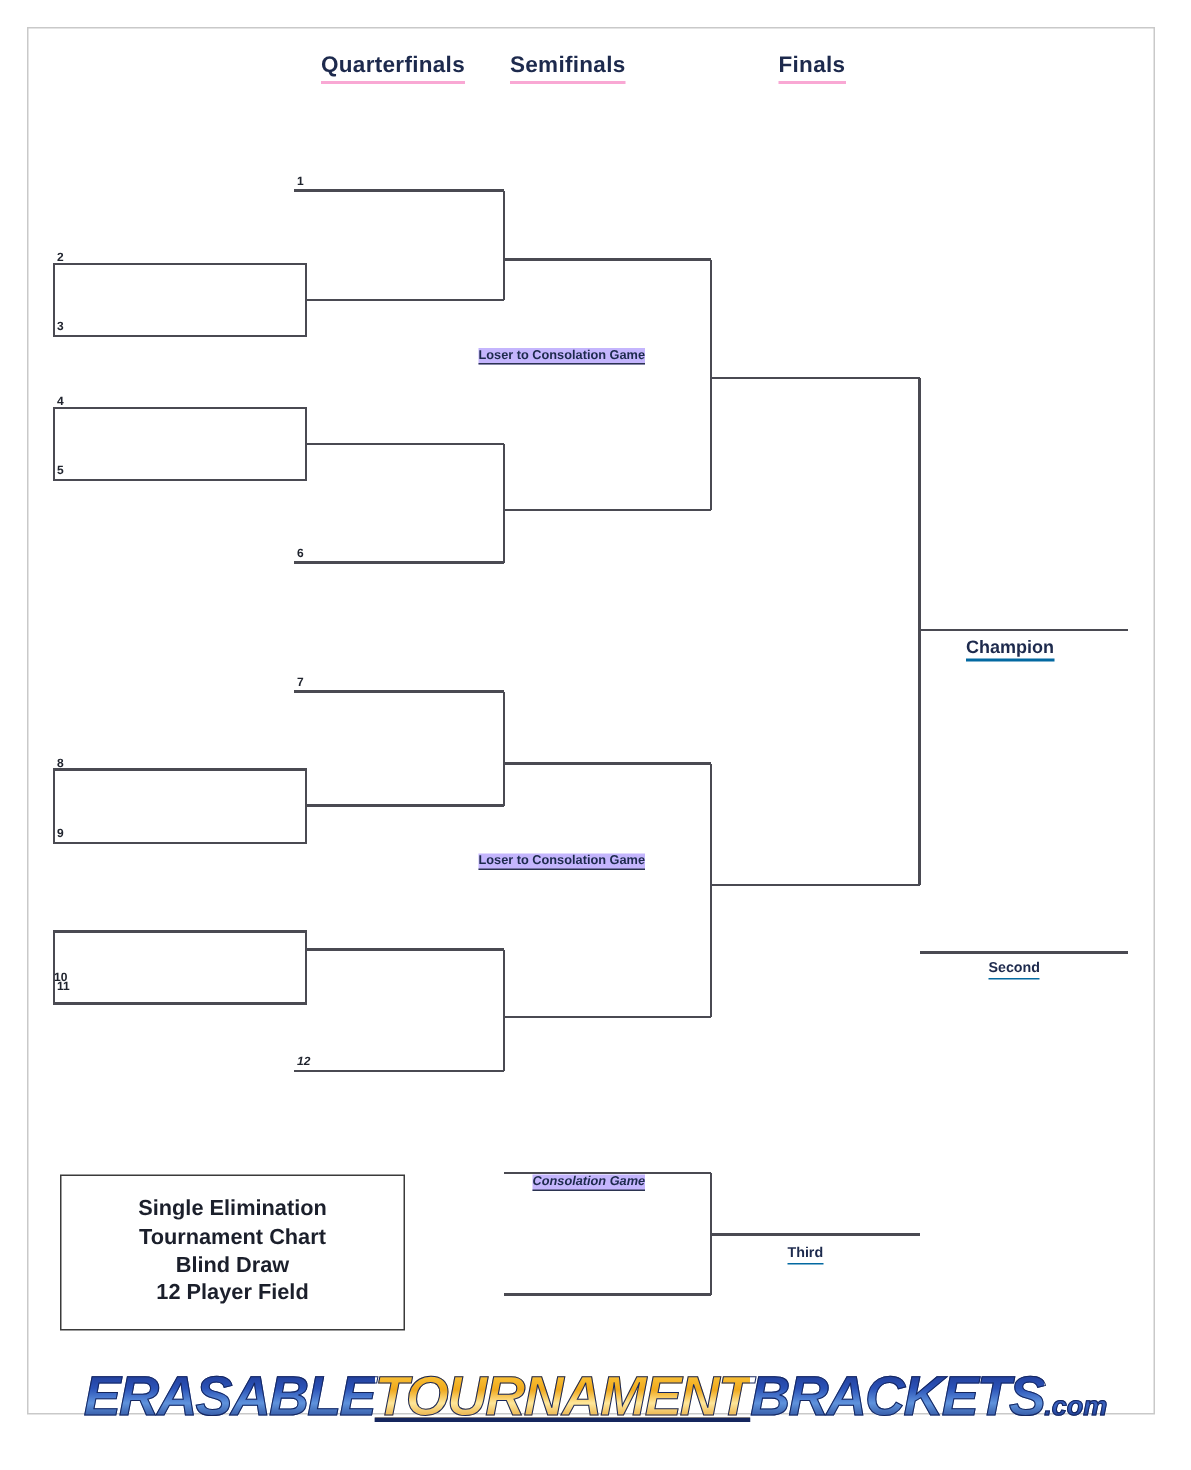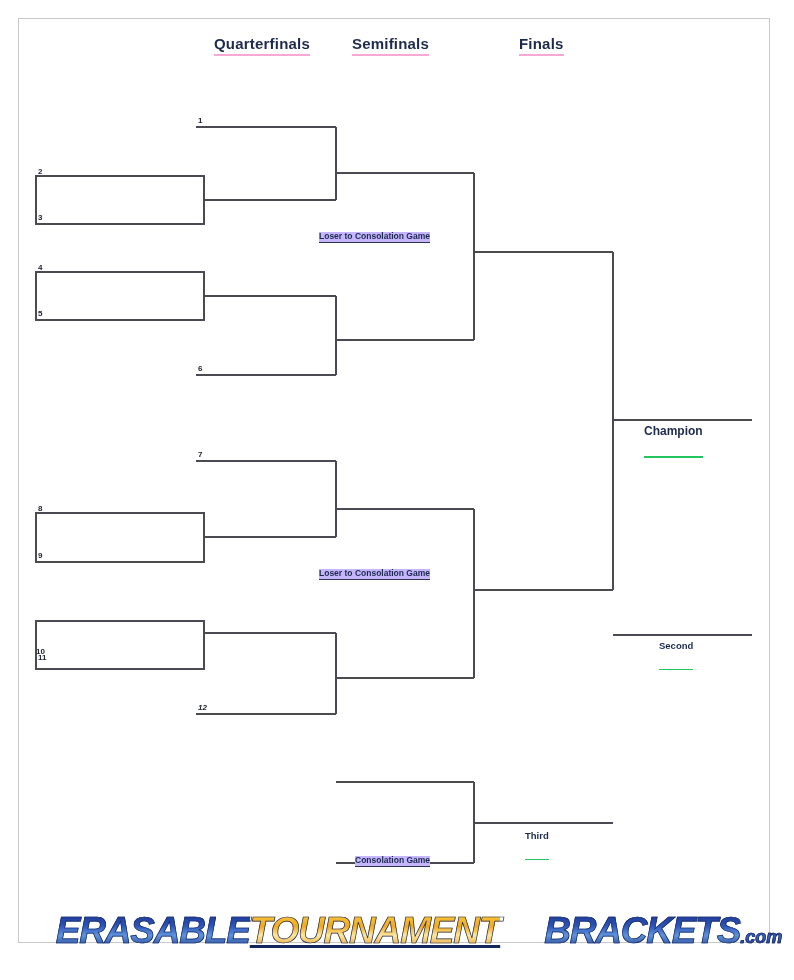--- a/index.html
+++ b/index.html
@@ -30,21 +30,21 @@
     font-size:15px;
     font-weight:bold;
     color:#1d2a4d;
     letter-spacing:.2px;
     white-space:nowrap;
     border-bottom:2px solid #f9a8d4;
     padding-bottom:1px;
     line-height:1.1;
   }
   #head-qf{left:214px;top:36px;}
-  #head-sf{left:352px;top:36px;text-align:center;}
+  #head-sf{left:340px;top:36px;text-align:center;}
   #head-f {left:519px;top:36px;}
 
   
   #lines{position:absolute;left:0;top:0;width:794px;height:980px;}
 
   
   .seed{
     position:absolute;
     font-size:8px;
     font-weight:bold;
@@ -64,22 +64,22 @@
     padding-bottom:0px;
     line-height:1.15;
     background:#c4b5fd;
   }
   .place{
     position:absolute;
     font-size:12px;
     font-weight:bold;
     color:#1d2a4d;
     white-space:nowrap;
-    border-bottom:2px solid #22c55e;
-    padding-bottom:17px;
+    border-bottom:2px solid #0369a1;
+    padding-bottom:0px;
     line-height:1.15;
   }
   .place.small{font-size:9.5px;border-bottom-width:1.5px;}
 
   
   #infobox{
     position:absolute;
     left:40px;top:783px;
     width:230px;height:104px;
     border:1.6px solid #3a3a3a;
@@ -108,21 +108,21 @@
     letter-spacing:-1.2px;
     line-height:1;
     white-space:nowrap;
     font-family:"Liberation Sans", sans-serif;
   }
   #logo span{
     -webkit-text-stroke:0.7px #15265e;
   }
   .lg-blue{
     background:linear-gradient(180deg,#1b2f84 0%,#2b53b8 38%,#5f93dd 62%,#16307d 100%);
-    -webkit-background-clip:text;background-clip:text;color:transparent;margin-left:44px;
+    -webkit-background-clip:text;background-clip:text;color:transparent;
   }
   .lg-gold{
     background:linear-gradient(180deg,#ffd24a 0%,#f0a91c 40%,#ffe79a 62%,#d98b10 100%);
     -webkit-background-clip:text;background-clip:text;color:transparent;text-decoration:underline;
   }
   .lg-dot{
     font-size:18px;letter-spacing:0px;
     background:linear-gradient(180deg,#1b2f84 0%,#3a64c4 50%,#16307d 100%);
     -webkit-background-clip:text;background-clip:text;color:transparent;
   }
@@ -206,22 +206,28 @@
   <div class="seed" style="left:198px;top:365px;">6</div>
   <div class="seed" style="left:198px;top:451px;">7</div>
   <div class="seed" style="left:38px; top:505px;">8</div>
   <div class="seed" style="left:38px; top:552px;">9</div>
   <div class="seed" style="left:36px; top:612px;margin-top:36px;">10</div>
   <div class="seed" style="left:38px; top:654px;">11</div>
   <div class="seed" style="left:198px;top:704px;font-style:italic;">12</div>
 
   <div class="note" style="left:319px;top:232px;">Loser to Consolation Game</div>
   <div class="note" style="left:319px;top:569px;">Loser to Consolation Game</div>
-  <div class="note" style="left:355px;top:856px;">Consolation Game</div>
+  <div class="note" style="left:355px;top:783px;font-style:italic;">Consolation Game</div>
 
   <div class="place" style="left:644px;top:425px;">Champion</div>
   <div class="place small" style="left:659px;top:641px;">Second</div>
   <div class="place small" style="left:525px;top:831px;">Third</div>
 
+  <div id="infobox">
+    <div>Single Elimination</div>
+    <div>Tournament Chart</div>
+    <div>Blind Draw</div>
+    <div>12 Player Field</div>
+  </div>
 
   <div id="logo"><span class="lg-blue">ERASABLE</span><span class="lg-gold">TOURNAMENT</span><span class="lg-blue">BRACKETS</span><span class="lg-dot">.com</span></div>
 
 </div>
 
 </body></html>

